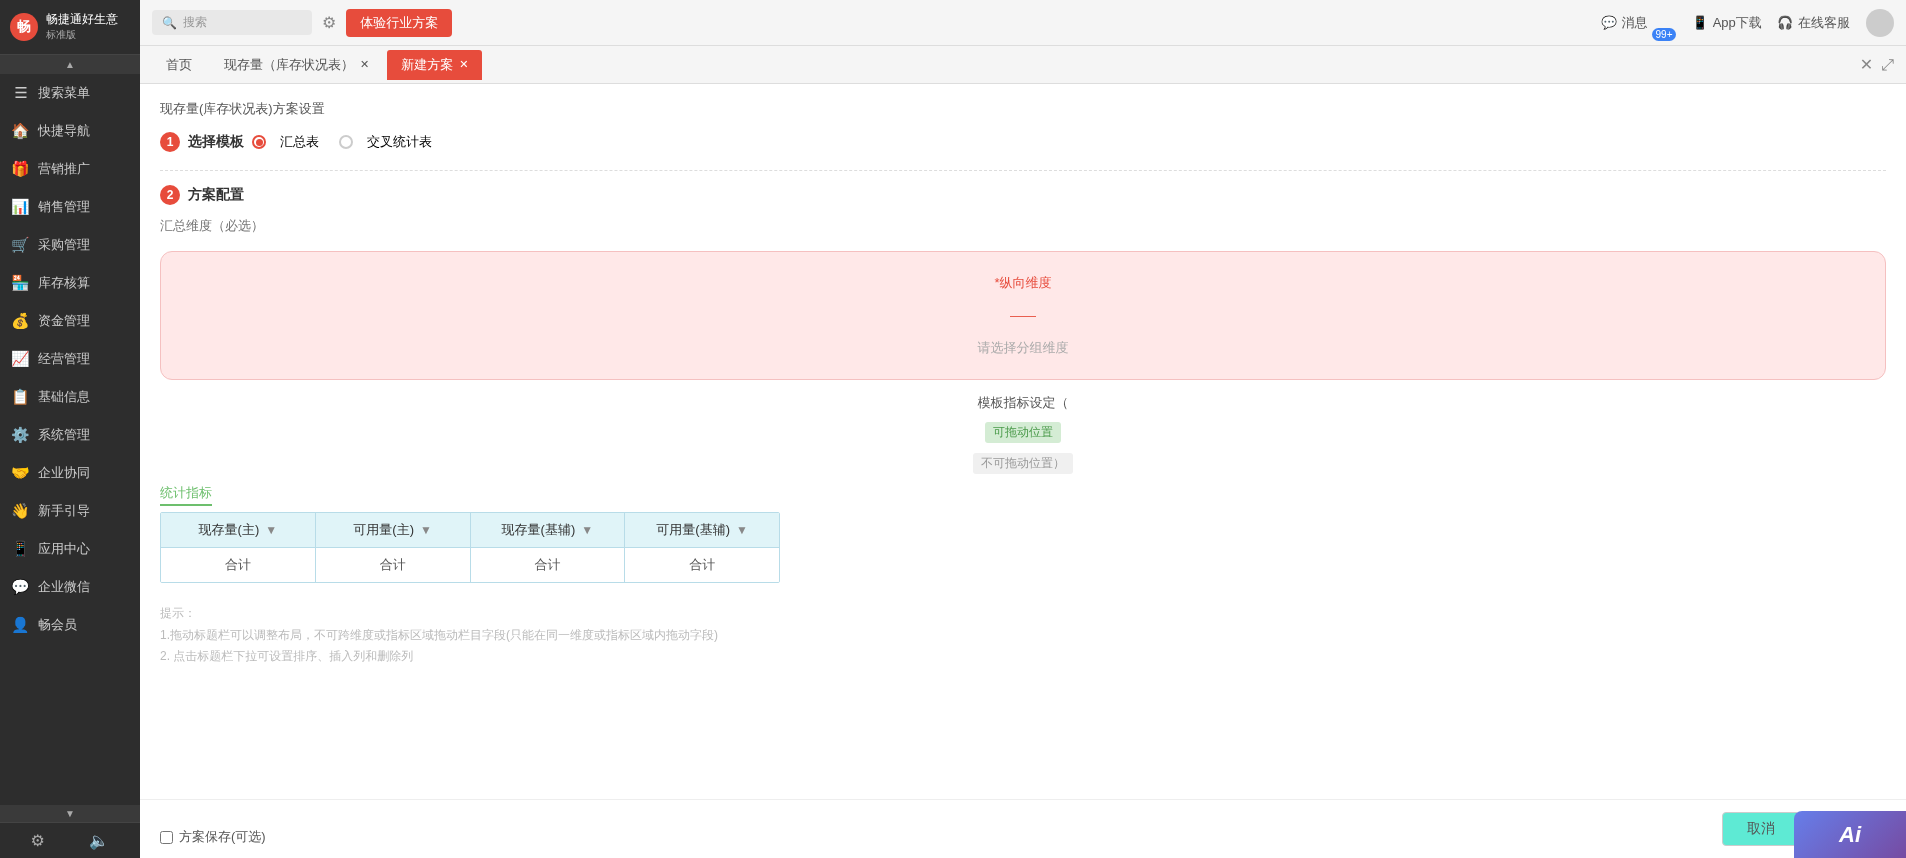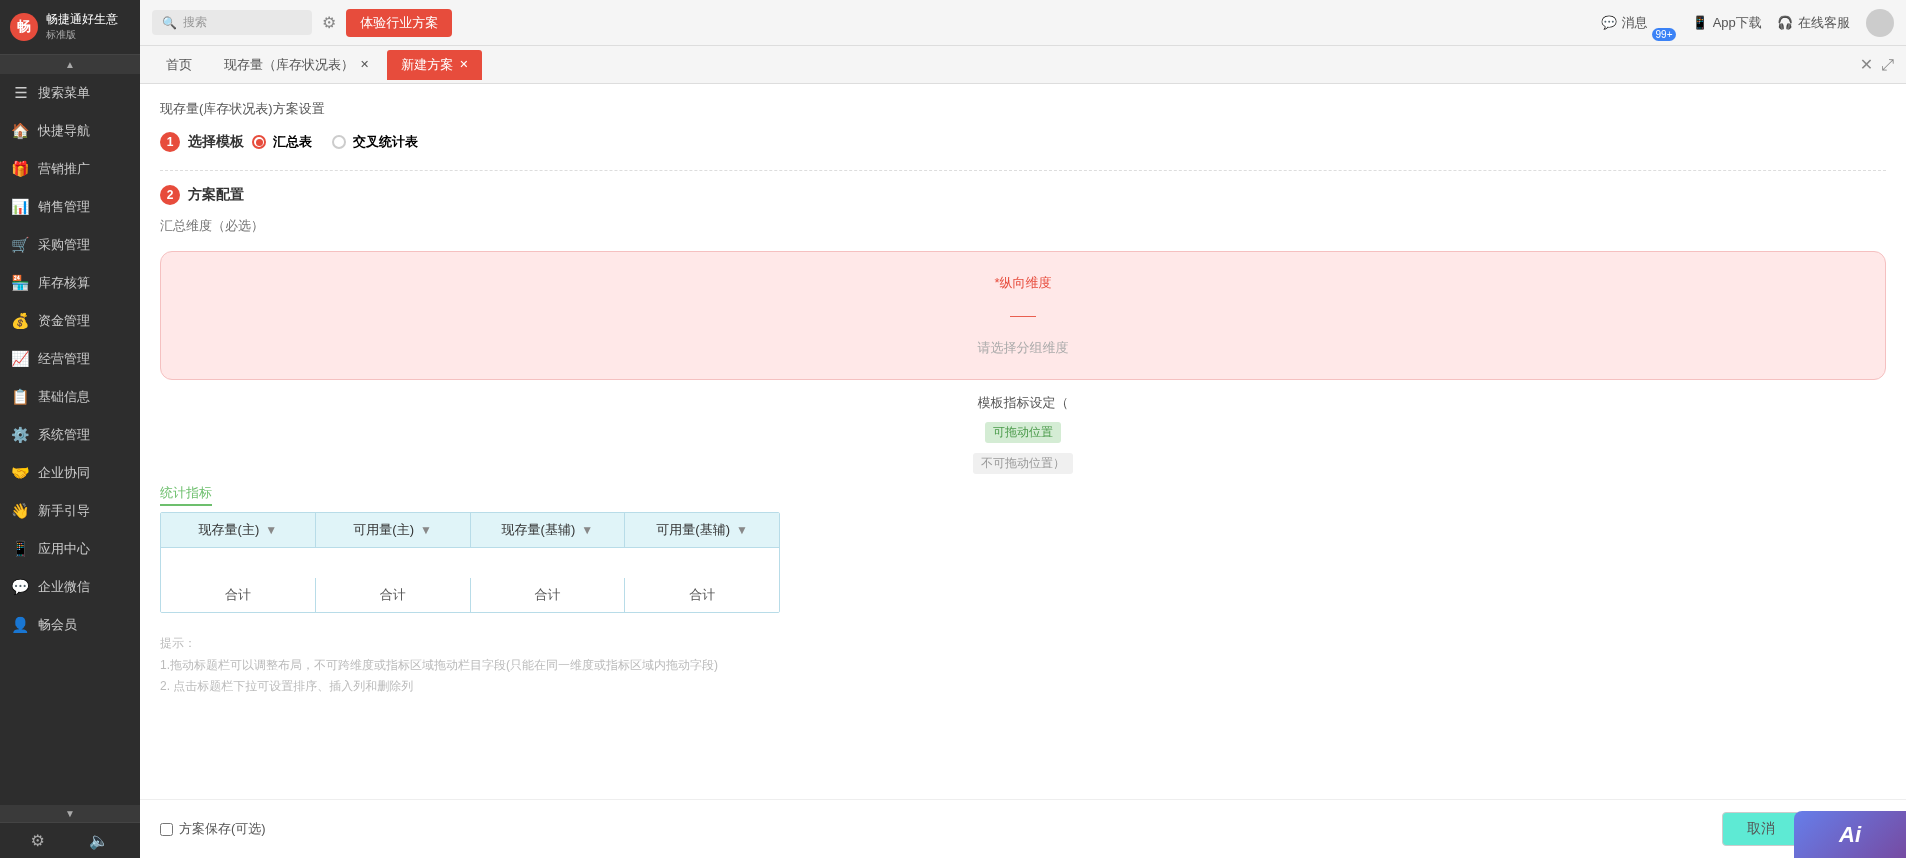--- a/index.html
+++ b/index.html
@@ -169,21 +169,21 @@
       color: white;
       border-radius: 50%;
       width: 20px; height: 20px;
       display: flex; align-items: center; justify-content: center;
       font-size: 12px; font-weight: bold;
     }
     .section-label { font-size: 14px; font-weight: bold; color: #333; }
 
     
     .radio-group { display: flex; align-items: center; gap: 20px; }
-    .radio-item { display: flex; align-items: center; gap: 7px; cursor: pointer; font-size: 13px; font-weight: bold; }
+    .radio-item { display: flex; align-items: center; gap: 14px; cursor: pointer; font-size: 13px; }
     .radio-circle {
       width: 14px; height: 14px;
       border-radius: 50%;
       border: 2px solid #ccc;
       display: flex; align-items: center; justify-content: center;
     }
     .radio-circle.selected { border-color: #e74c3c; }
     .radio-dot { width: 7px; height: 7px; border-radius: 50%; background: #e74c3c; }
 
     .section-divider { border: none; border-top: 1px dashed #ddd; margin: 14px 0; }
@@ -256,40 +256,39 @@
       color: #333;
     }
     .indicator-table-cell:last-child { border-right: none; }
     .indicator-table-row {
       display: flex;
       background: #fff;
       border-top: 1px solid #b8dce8;
     }
     .indicator-table-row .indicator-table-cell {
       color: #555;
-      margin-top: 30px;
     }
     .chevron-down { font-size: 12px; color: #888; }
 
     
     .tips-section {
       margin-top: 20px;
       color: #bbb;
       font-size: 12px;
       line-height: 1.8;
     }
     .tips-title { color: #bbb; }
 
     
     .content-footer {
       padding: 12px 20px;
       background: #fff;
       border-top: 1px solid #eee;
       display: flex;
-      align-items: center;
+      align-items: flex-end;
       justify-content: space-between;
     }
     .save-option { display: flex; align-items: center; gap: 6px; font-size: 13px; color: #555; }
     .footer-actions { display: flex; gap: 10px; }
     .btn-cancel {
       background: #5eead4;
       border: 1px solid #ccc;
       border-radius: 4px;
       padding: 7px 24px;
       font-size: 14px;

